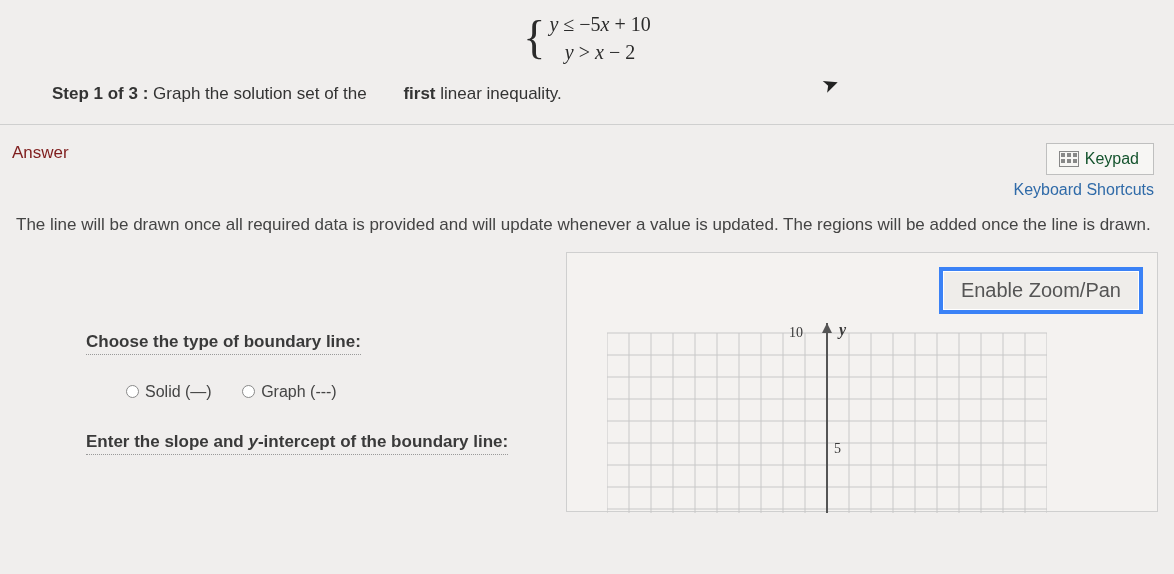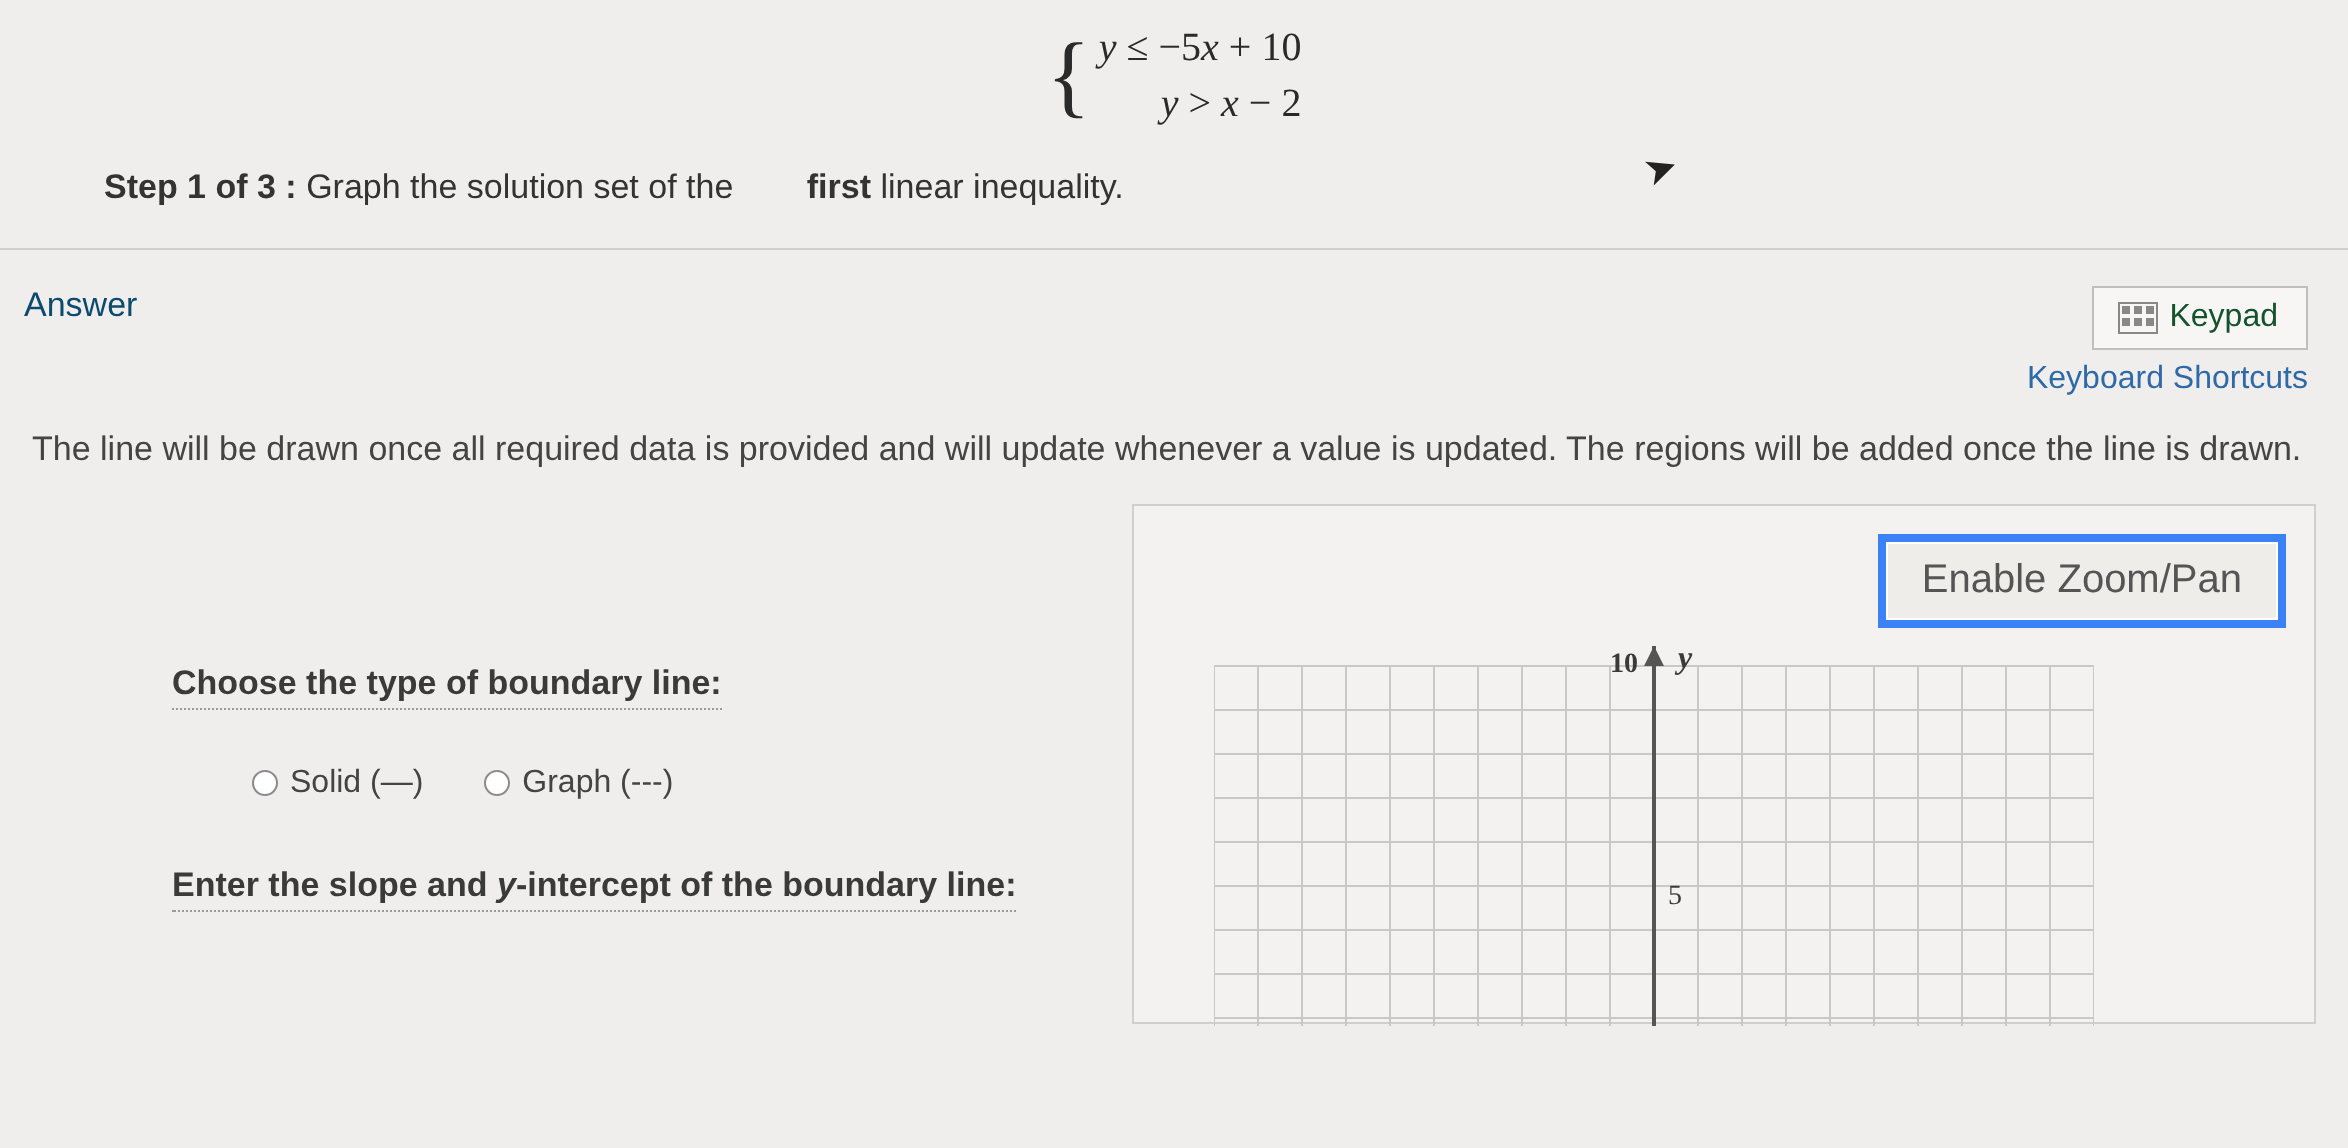--- a/index.html
+++ b/index.html
@@ -26,31 +26,31 @@
     .brace-wrap {
       display: inline-flex;
       align-items: center;
     }
     .brace {
       font-size: 46px;
       line-height: 0.8;
       font-weight: 300;
       margin-right: 4px;
     }
-    .eqs { text-align: right; line-height: 1.4; }
+    .eqs { text-align: center; line-height: 1.4; }
     .italic { font-style: italic; }
     .step-line { font-size: 17px; color: #333; }
     .step-line b { font-weight: 700; margin-left: 32px; }
     .answer-bar {
       display: flex;
       align-items: flex-start;
       justify-content: space-between;
       padding: 18px 20px 6px 12px;
     }
-    .answer-label { font-size: 17px; color: #0c4a6e; text-align: center; }
+    .answer-label { font-size: 17px; color: #7f1d1d; text-align: center; }
     .right-tools { text-align: right; }
     .keypad-btn {
       display: inline-flex;
       align-items: center;
       gap: 8px;
       border: 1px solid #bfbfbf;
       background: #f7f6f4;
       color: #14532d;
       padding: 6px 14px;
       font-size: 16px;
@@ -260,17 +260,17 @@
             <line y1="98" y2="98" x1="0" x2="440" stroke="#c8c8c8"></line>
             <line y1="120" y2="120" x1="0" x2="440" stroke="#c8c8c8"></line>
             <line y1="142" y2="142" x1="0" x2="440" stroke="#c8c8c8"></line>
             <line y1="164" y2="164" x1="0" x2="440" stroke="#c8c8c8"></line>
             <line y1="186" y2="186" x1="0" x2="440" stroke="#c8c8c8"></line>
           </g>
         <line x1="220" y1="0" x2="220" y2="190" stroke="#555" stroke-width="2"></line>
         <polygon points="220,0 215,10 225,10" fill="#555"></polygon>
       </svg>
       <span class="axis-lbl" style="left:232px; top:-2px;">y</span>
-      <span class="axis-lbl" style="left:198px; top:2px; font-style:normal; font-weight:700; font-size:14px;">10</span>
+      <span class="axis-lbl" style="left:182px; top:2px; font-style:normal; font-weight:400; font-size:14px;">10</span>
       <span class="axis-lbl" style="left:227px; top:118px; font-style:normal; font-weight:400; font-size:14px;">5</span>
     </div>
   </div>
 </div>
 
 </body></html>

